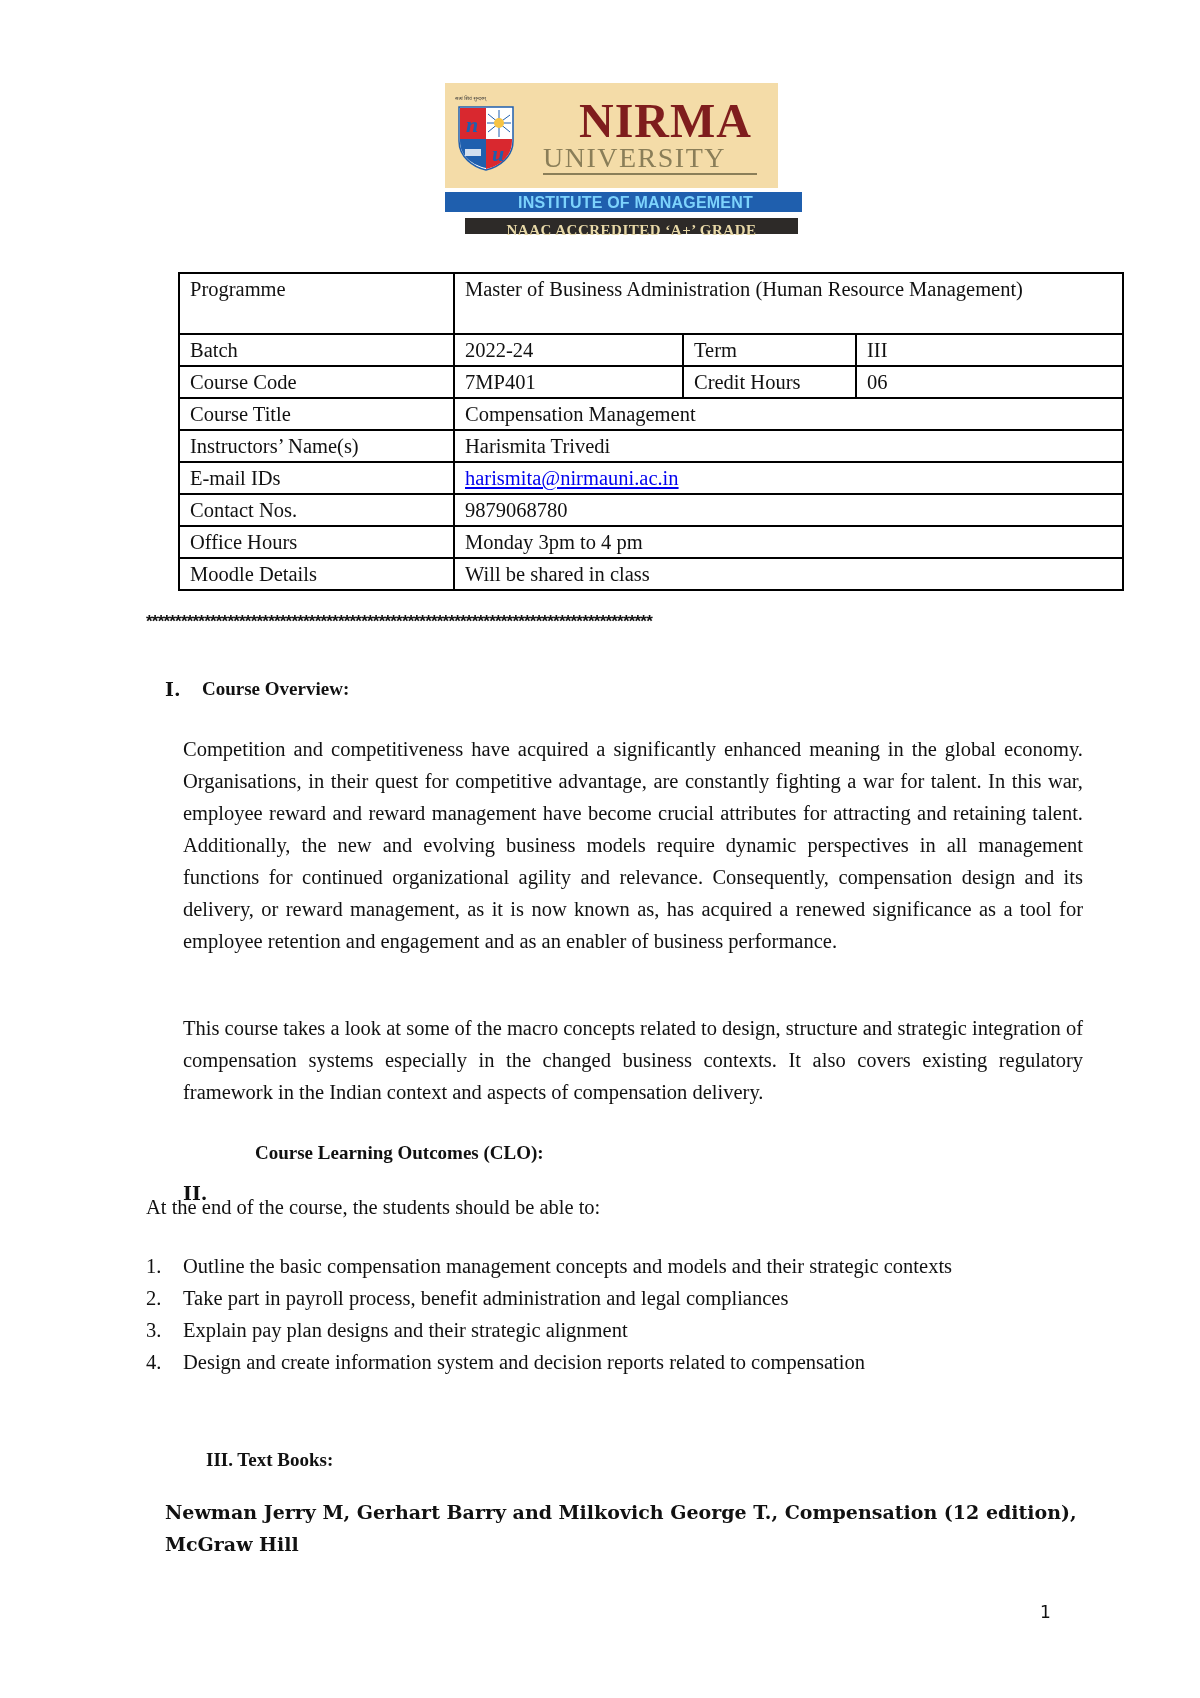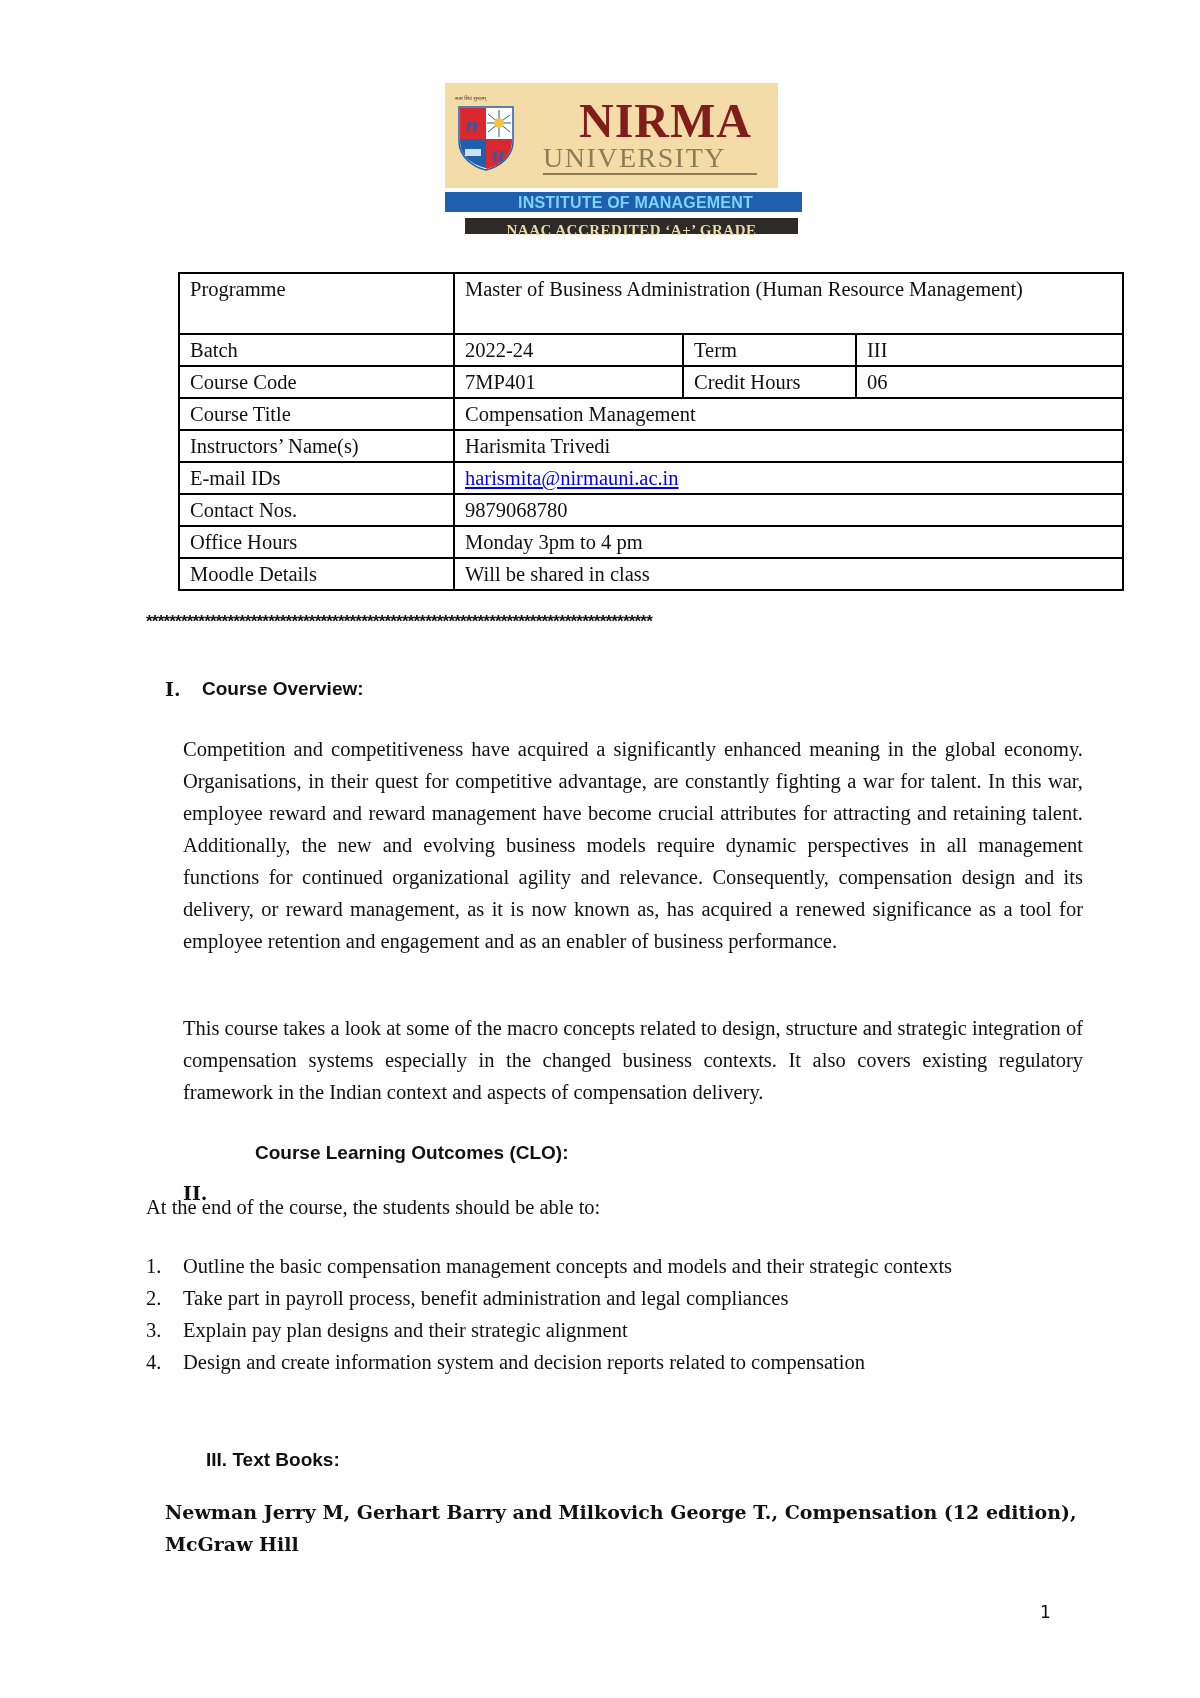--- a/index.html
+++ b/index.html
@@ -31,21 +31,21 @@
     table.info td.label { width: 253px; }
     table.info td.mid1 { width: 207px; }
     table.info td.mid2 { width: 151px; }
     table.info tr.tall td { height: 59px; }
     a.email { color: #0000ee; text-decoration: underline; }
 
     .stars { left: 146px; top: 612px; font-family: "Liberation Sans", sans-serif; font-weight: bold; font-size: 17px;
              letter-spacing: -0.8px; white-space: nowrap; line-height: 20px; }
 
     .h-num { font-family: "DejaVu Serif", serif; font-weight: bold; font-size: 19px; line-height: 26px; }
-    .h-text { font-family: Liberation Sans, sans-serif; font-weight: bold; font-size: 19px; line-height: 26px; }
+    .h-text { font-family: Liberation Serif, serif; font-weight: bold; font-size: 19px; line-height: 26px; }
 
     .para { left: 183px; width: 900px; font-family: "Liberation Serif", serif; font-size: 20.5px;
             line-height: 32px; text-align: justify; }
     .plain { font-family: "Liberation Serif", serif; font-size: 20.5px; line-height: 32px; white-space: nowrap; }
     .clo-list { left: 146px; top: 1250px; width: 900px; margin: 0; padding: 0; list-style: none; }
     .clo-list li { position: relative; padding-left: 37px; font-family: "Liberation Serif", serif; font-size: 20.5px; line-height: 32px; }
     .clo-list .num { position: absolute; left: 0; top: 0; }
 
     .book { left: 165px; width: 920px; font-family: "DejaVu Serif", serif; font-weight: bold; font-size: 19px; line-height: 32px; }
     .pagenum { left: 1040px; top: 1602px; font-family: "DejaVu Sans", sans-serif; font-size: 17px; }

